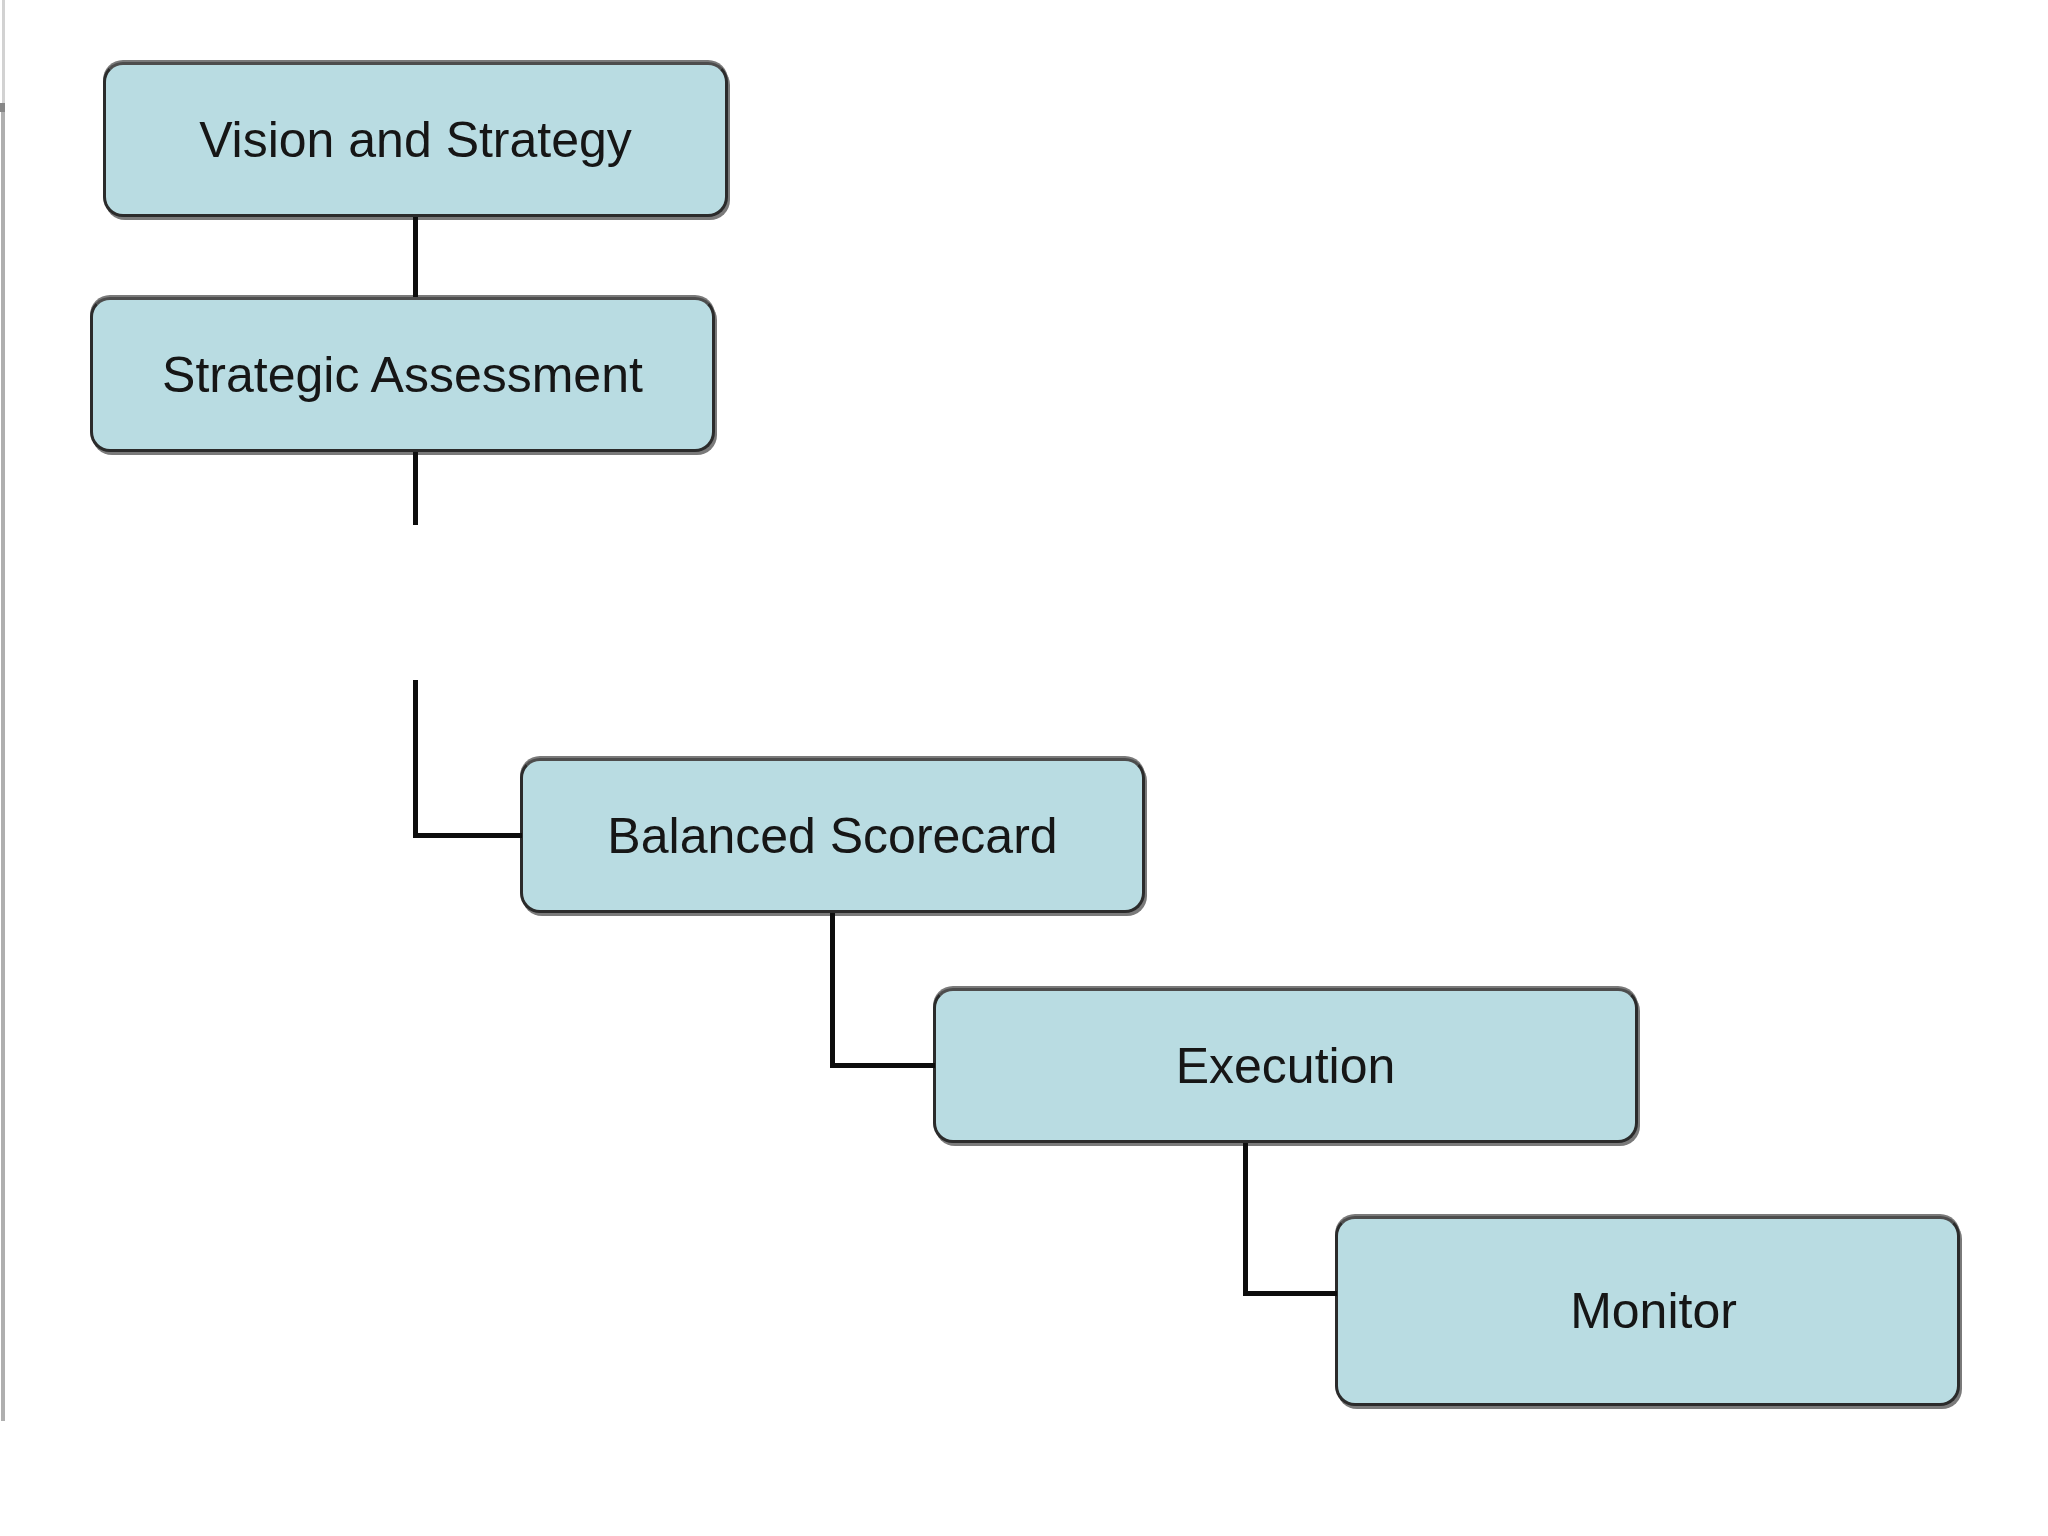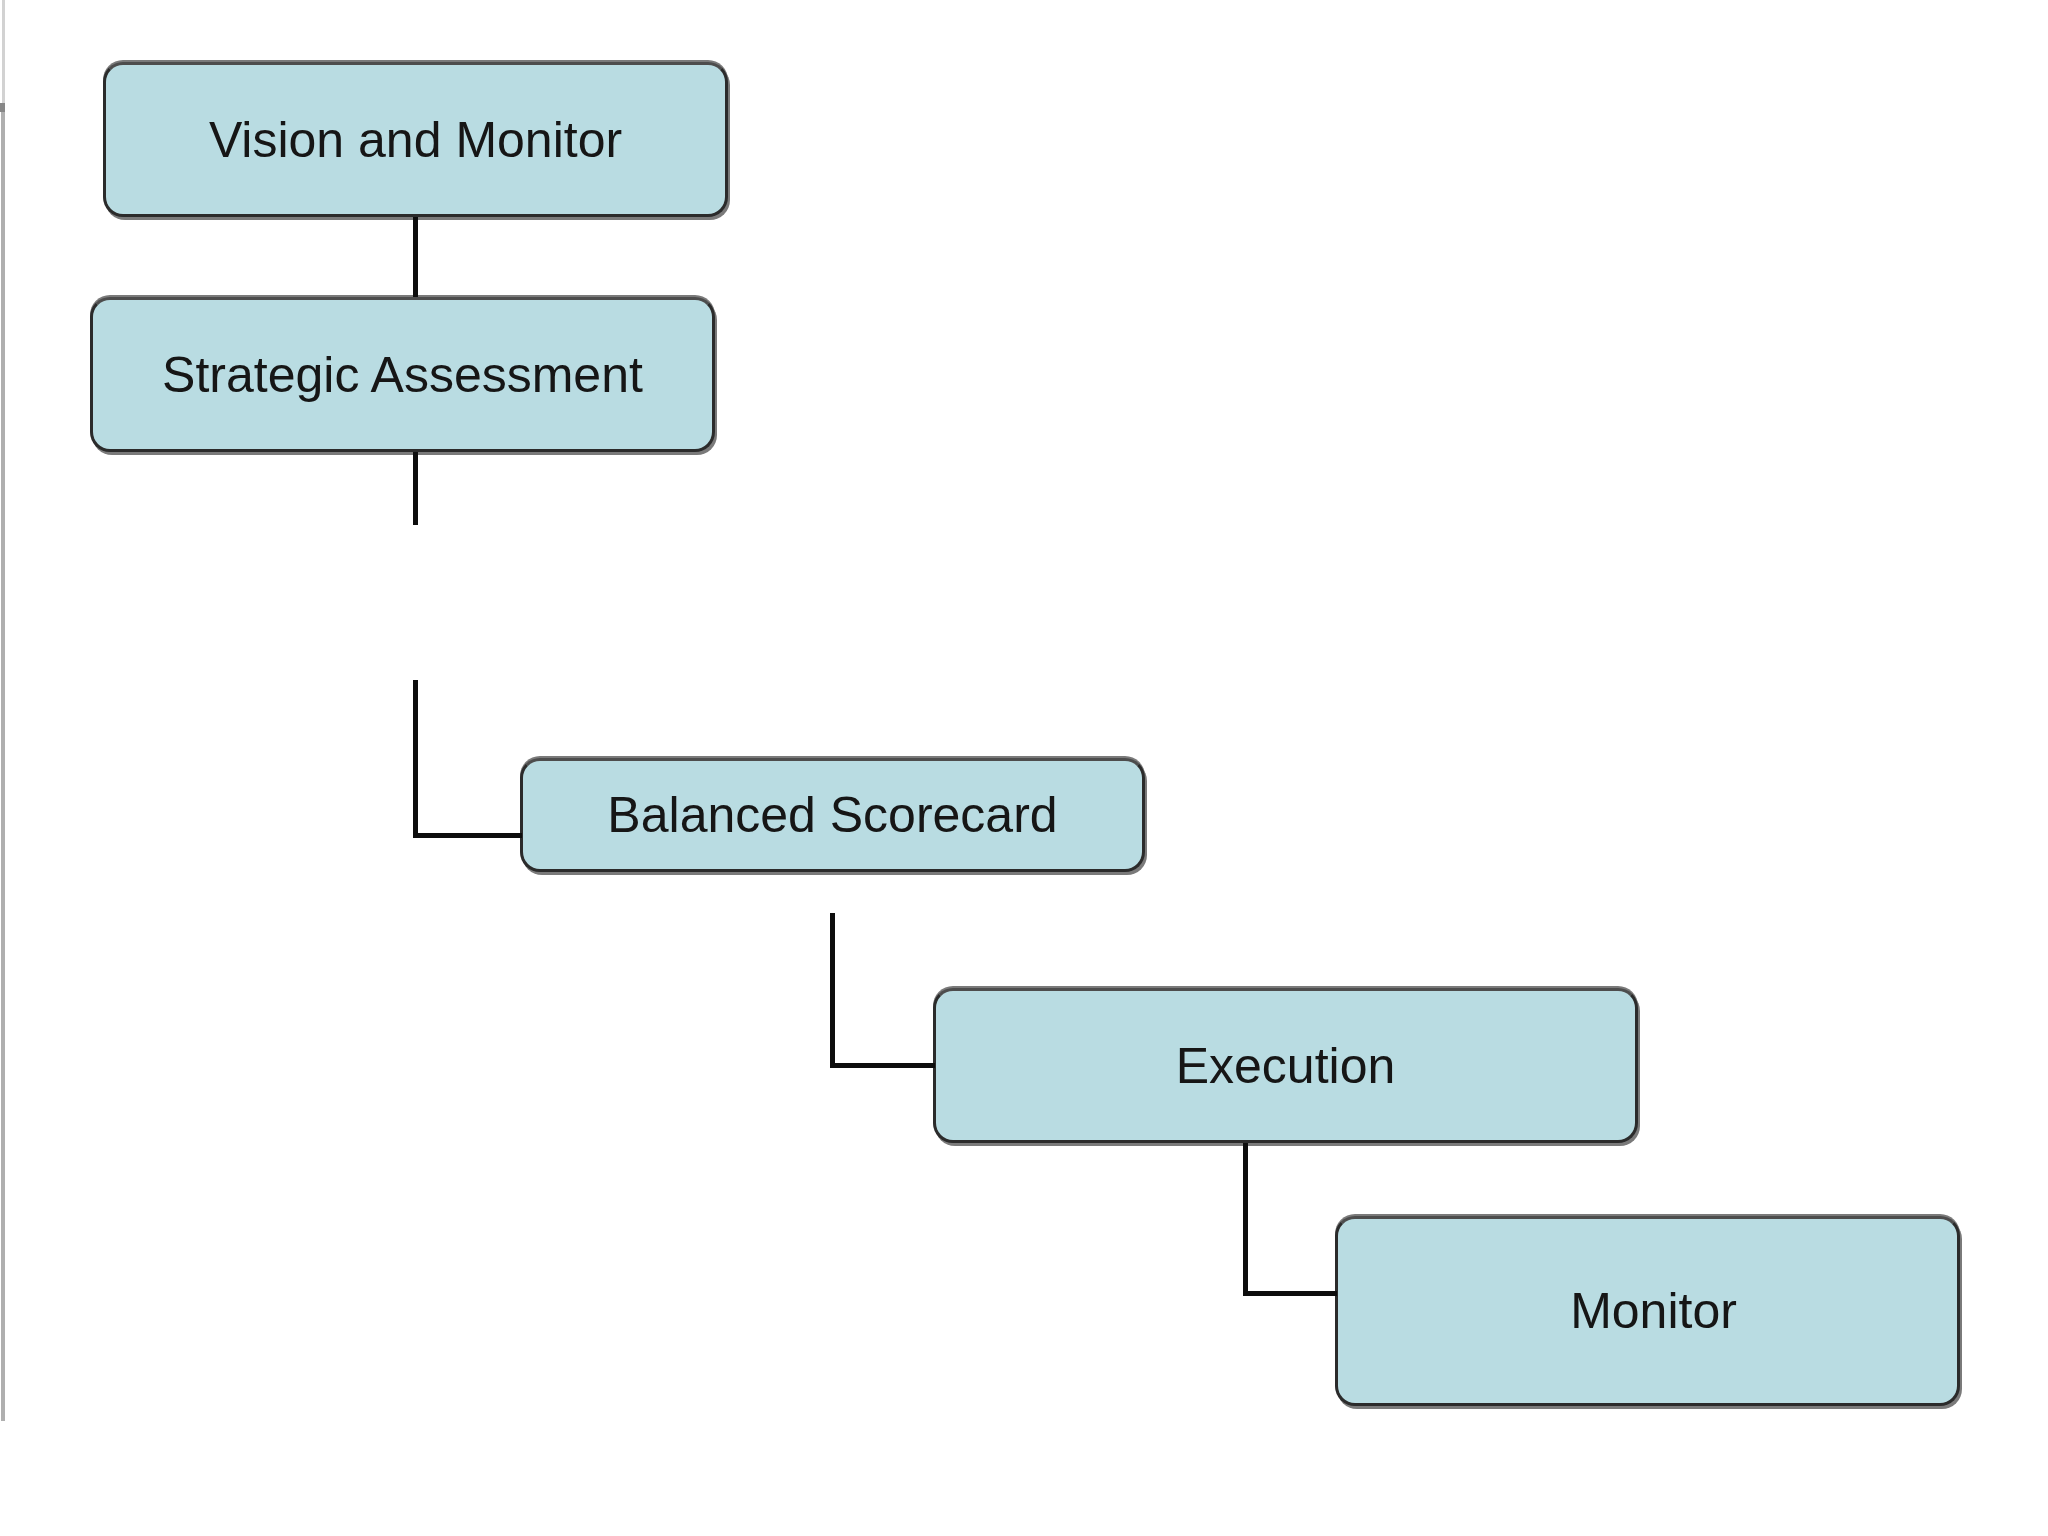--- a/index.html
+++ b/index.html
@@ -50,26 +50,26 @@
 <body>
 
 <div id="stage">
 
   <div class="scroll-part" id="sb-track" style="left: 2px; top: 0px; width: 3px; height: 103px; background: rgb(210, 210, 210);"></div>
   <div class="scroll-part" id="sb-notch" style="left: 0px; top: 103px; width: 5px; height: 9px; background: rgb(135, 135, 135);"></div>
   <div class="scroll-part" id="sb-thumb" style="left: 1px; top: 112px; width: 4px; height: 1309px; background: rgb(175, 175, 175);"></div>
 
   <div id="diagram-layer">
       <div class="node" style="left: 103px; top: 62px; width: 625px; height: 155px;">
-        <span class="node-label">Vision and Monitor</span>
+        <span class="node-label">Vision and Strategy</span>
       </div>
       <div class="node" style="left: 90px; top: 297px; width: 625px; height: 155px;">
         <span class="node-label">Strategic Assessment</span>
       </div>
-      <div class="node" style="left: 520px; top: 758px; width: 625px; height: 114px;">
+      <div class="node" style="left: 520px; top: 758px; width: 625px; height: 155px;">
         <span class="node-label">Balanced Scorecard</span>
       </div>
       <div class="node" style="left: 933px; top: 988px; width: 705px; height: 155px;">
         <span class="node-label">Execution</span>
       </div>
       <div class="node" style="left: 1335px; top: 1216px; width: 625px; height: 190px; padding-left: 12px;">
         <span class="node-label">Monitor</span>
       </div>
       <div class="seg" style="left: 413px; top: 217px; width: 5px; height: 80px;"></div>
       <div class="seg" style="left: 413px; top: 452px; width: 5px; height: 73px;"></div>

